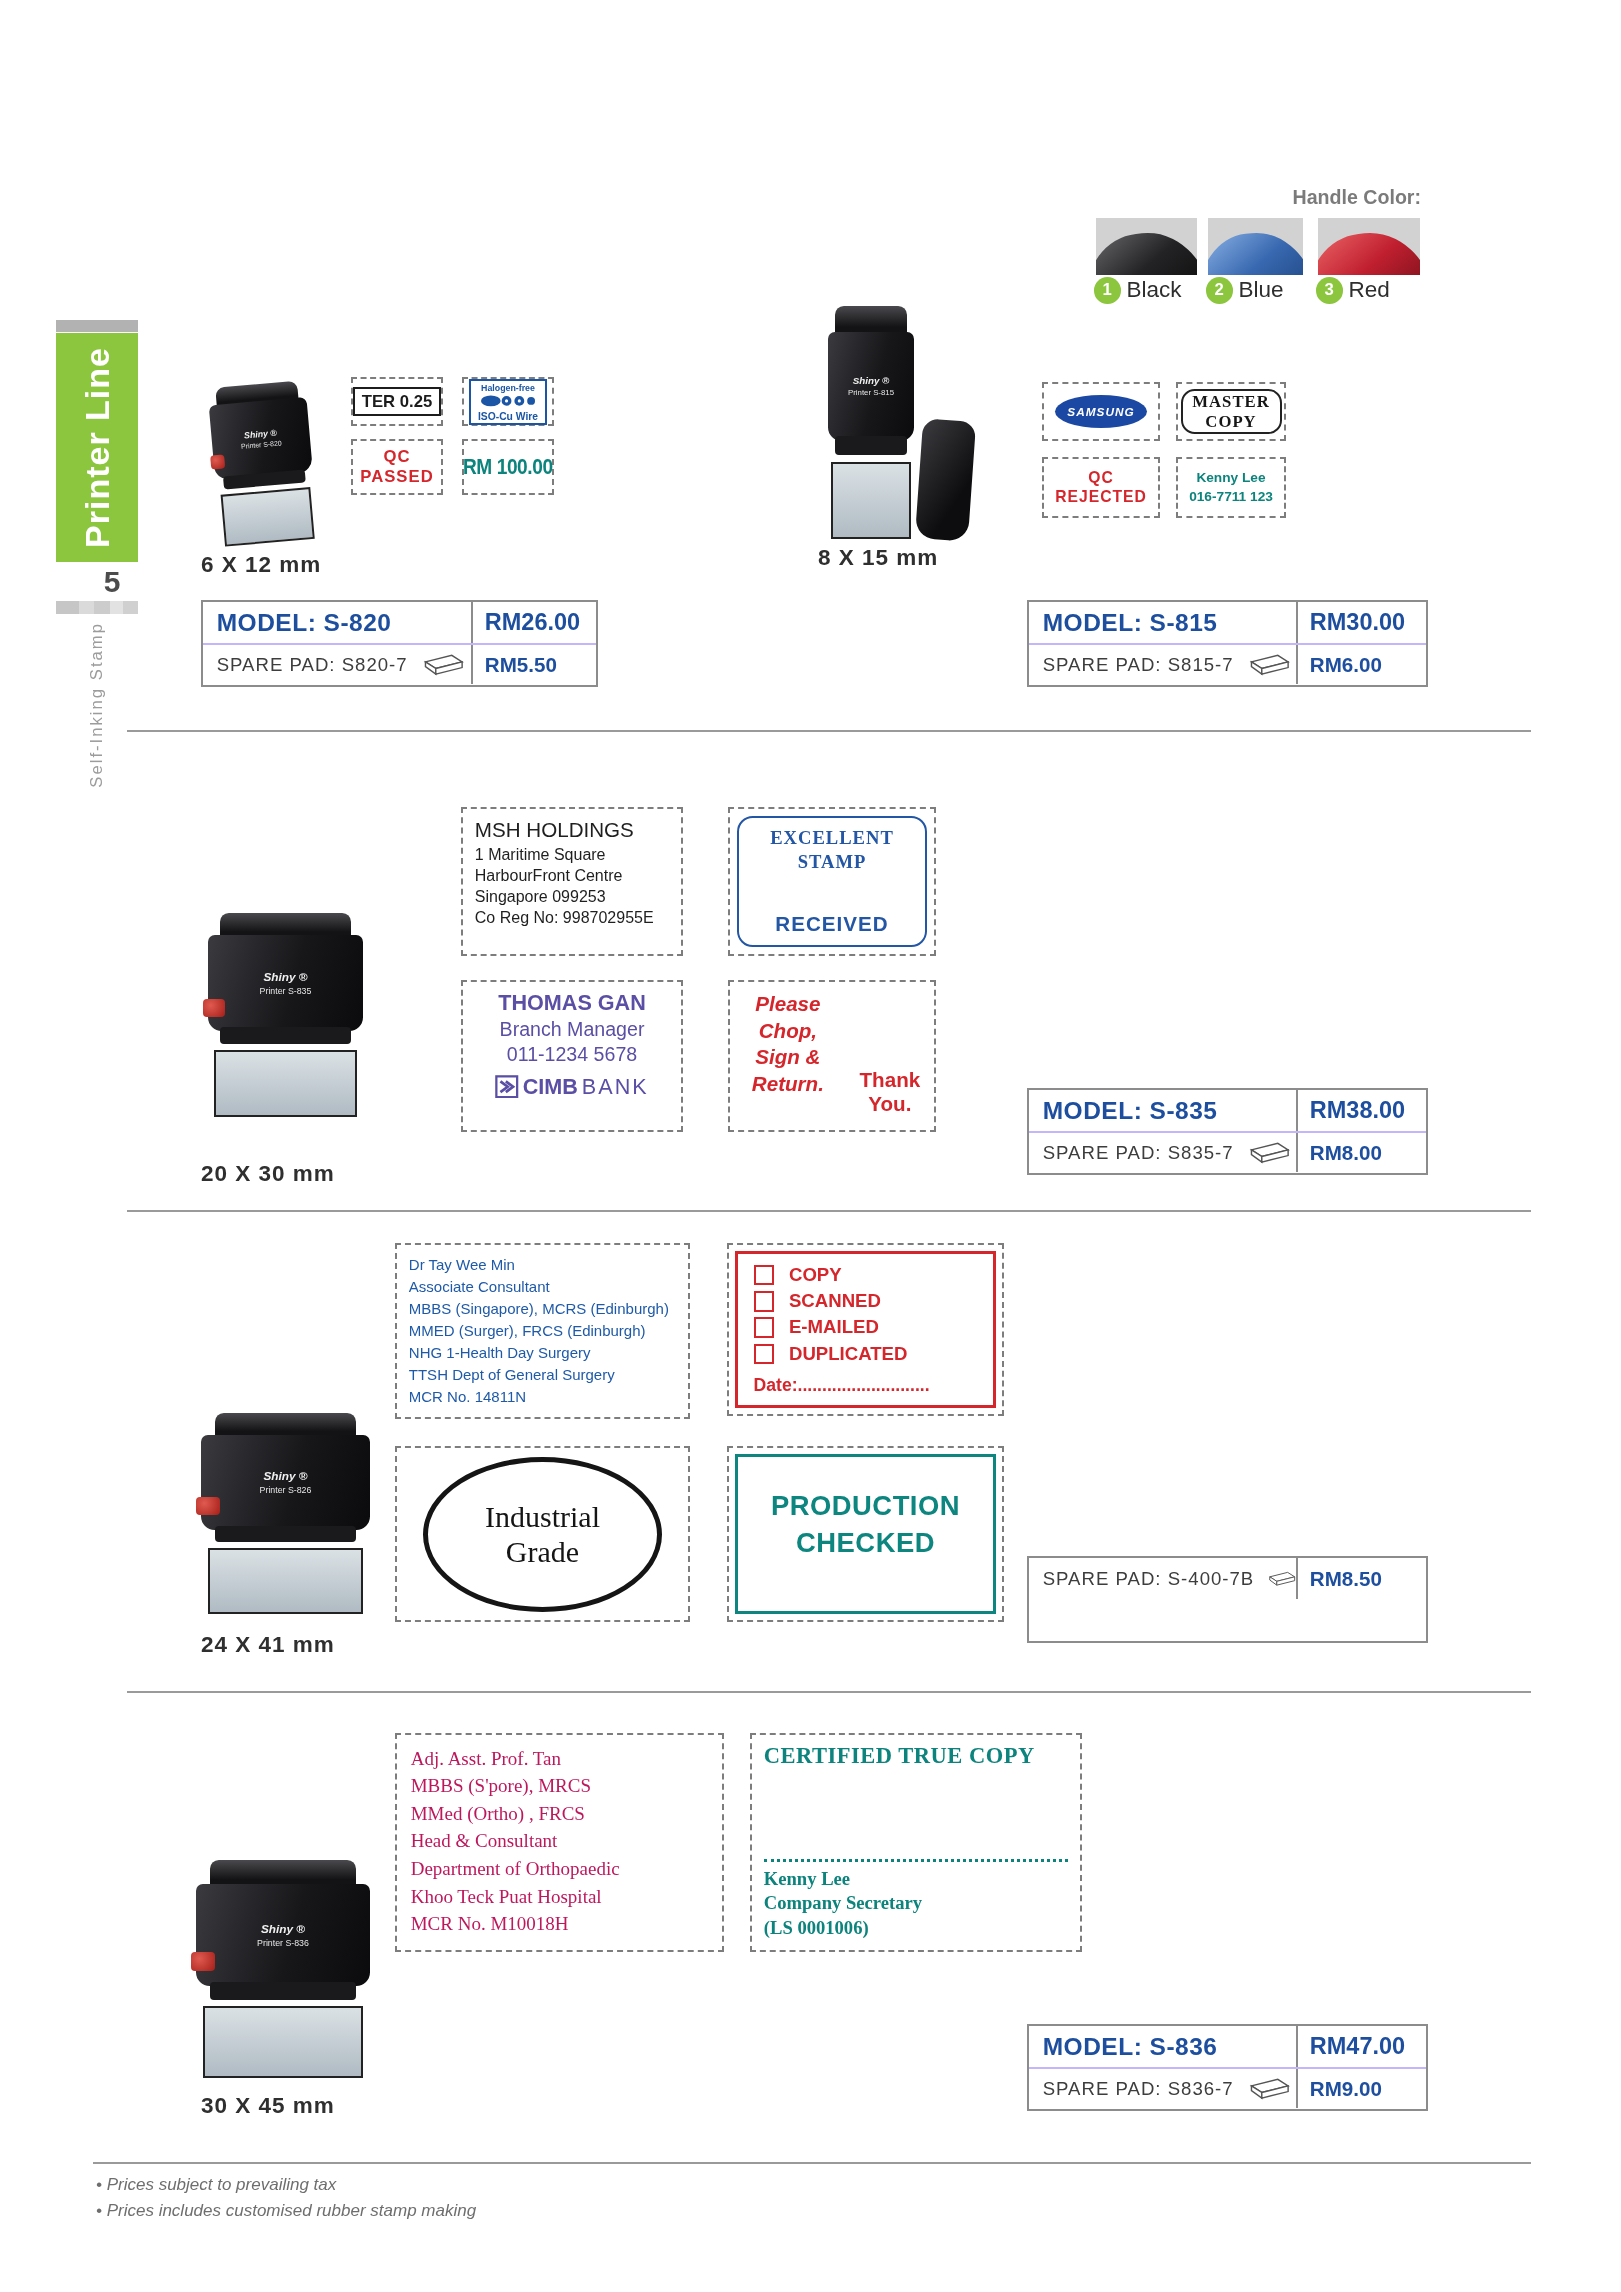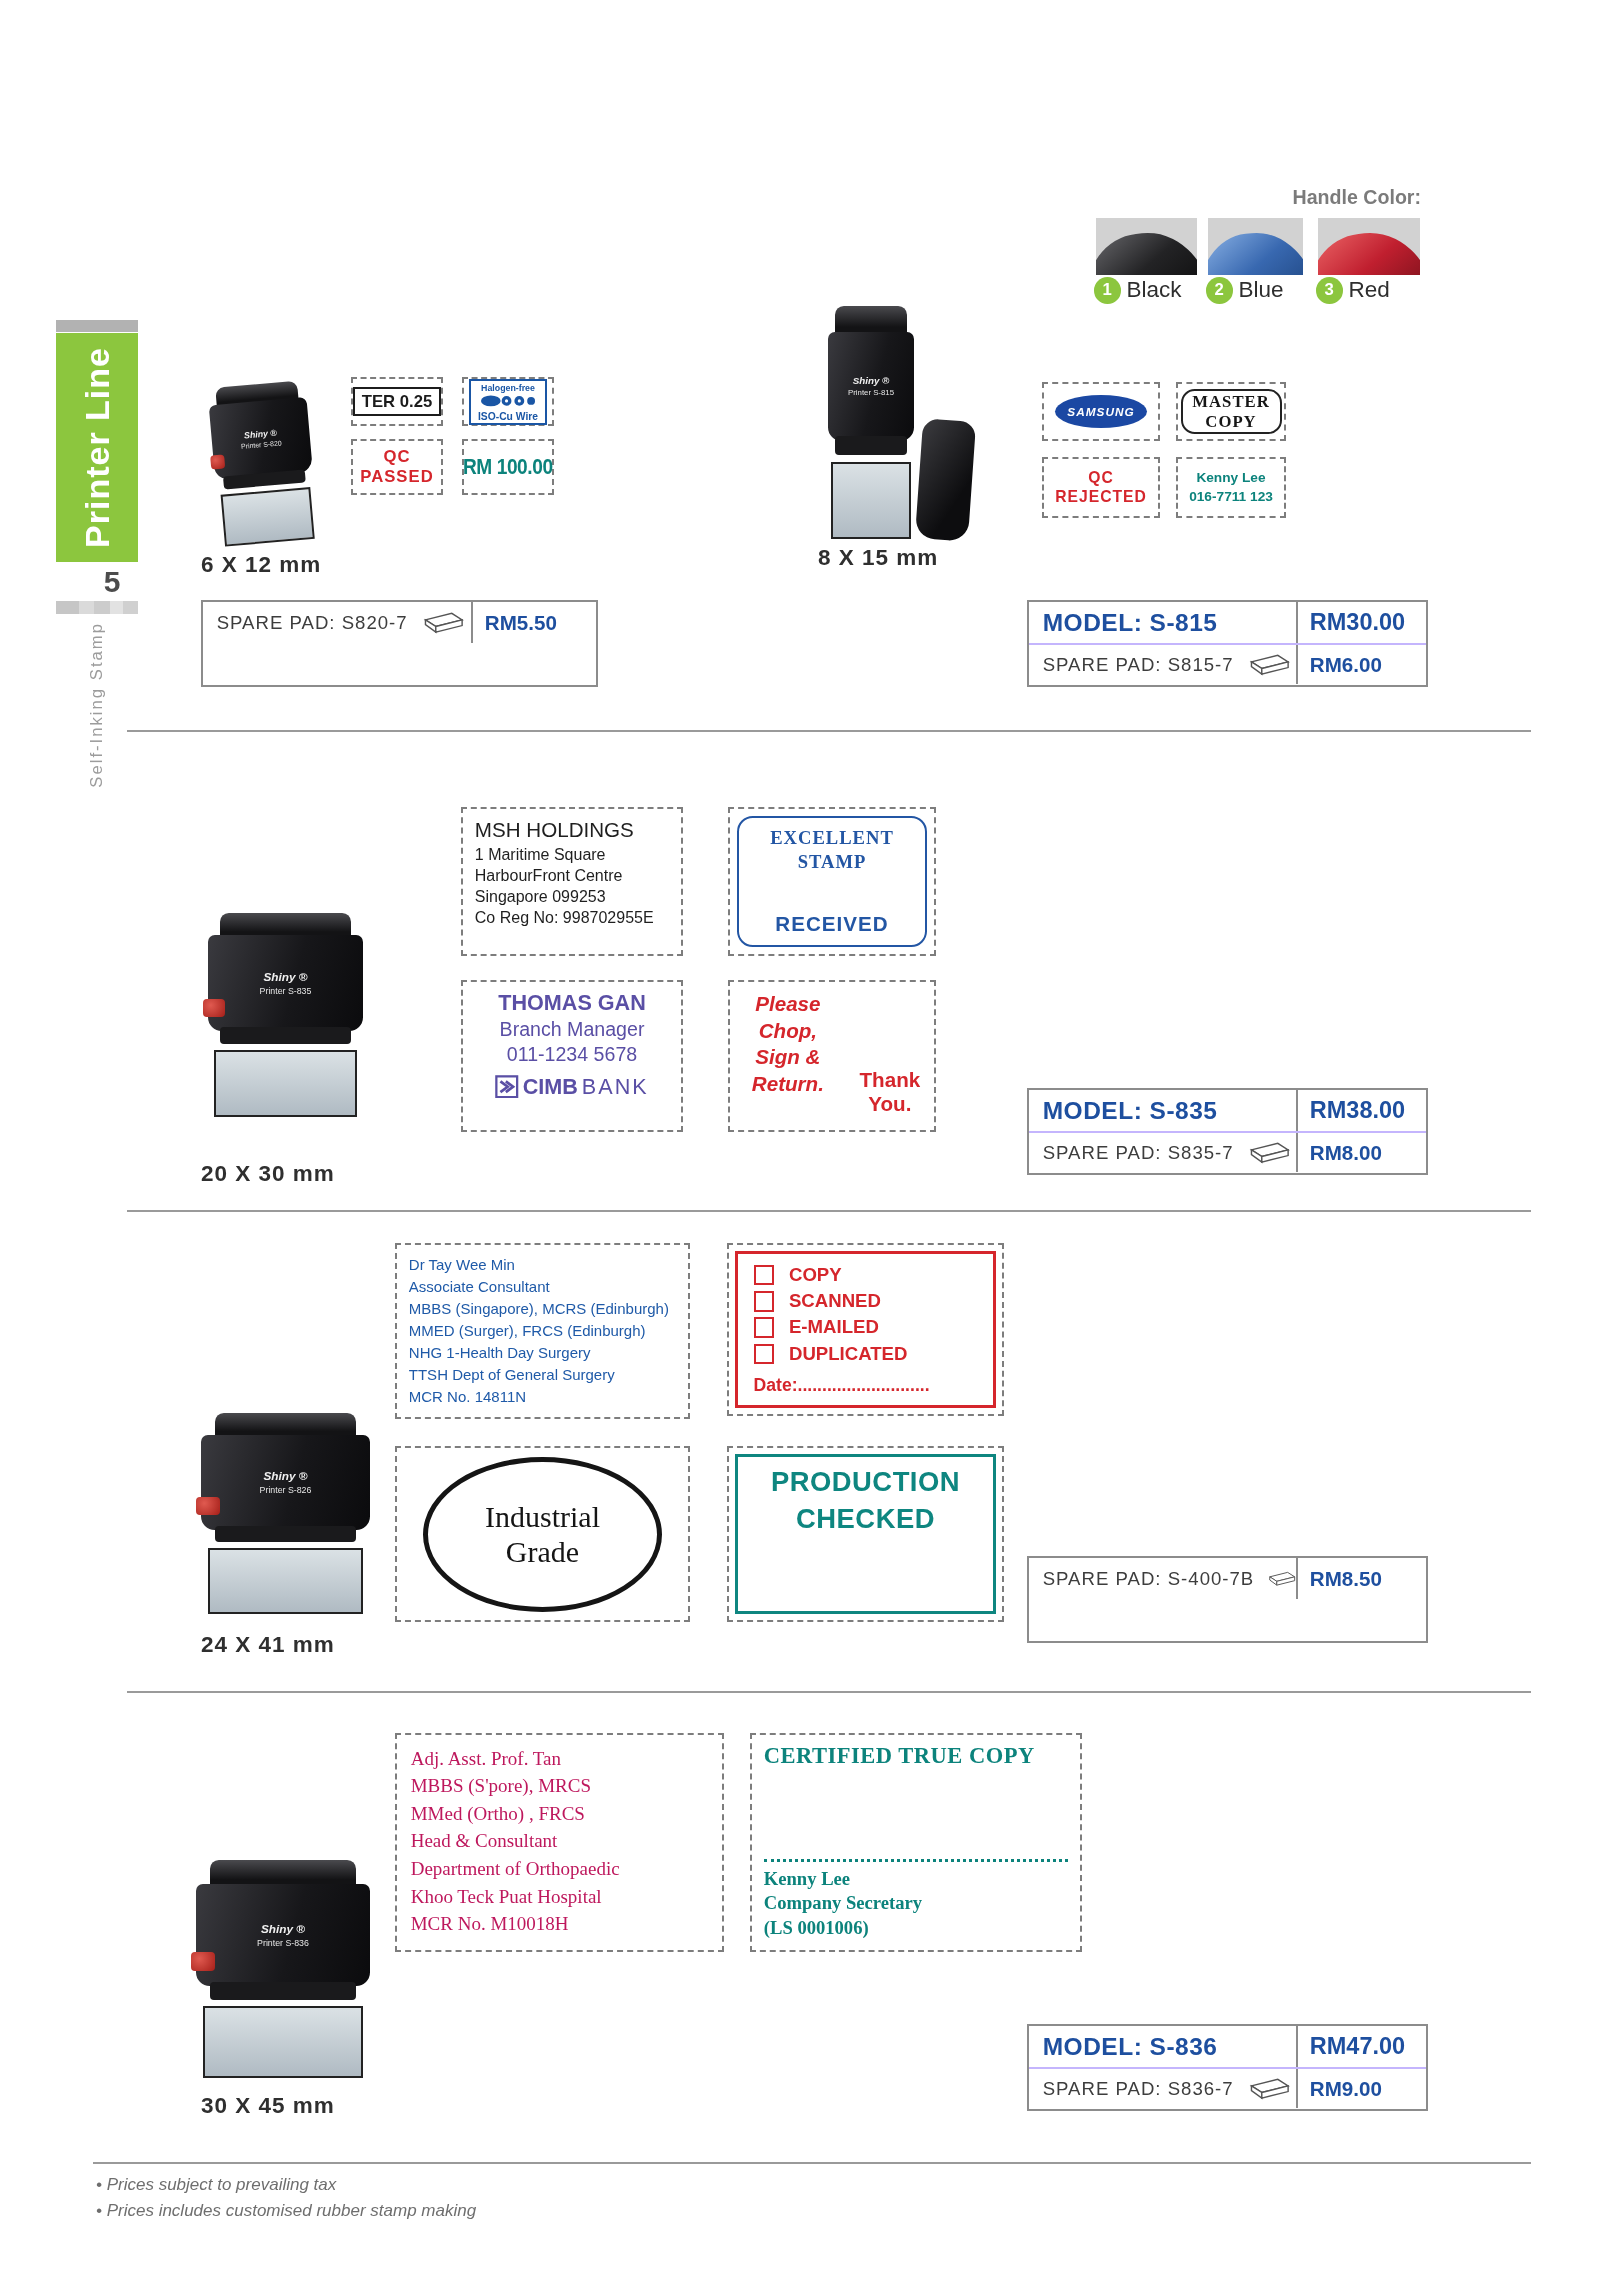--- a/index.html
+++ b/index.html
@@ -95,21 +95,21 @@
   .drtay-box div { font-size:15px; line-height:1.47; white-space:nowrap; }
   .doc-wrap { padding:5.9px; }
   .doc-inner { height:100%; border:3.4px solid #d5262c; color:#d5262c; padding:7.8px 0 8.8px 15.7px; display:flex; flex-direction:column; }
   .checklist div { font-weight:bold; font-size:18.6px; line-height:1.42; display:flex; align-items:center; }
   .checklist div::before { content:""; width:16.7px; height:16.7px; border:2.5px solid #d5262c; margin-right:14.7px; flex:none; }
   .indus-oval { width:239px; height:155px; border:5.9px solid #151515; border-radius:50%; display:flex; flex-direction:column;
     align-items:center; justify-content:center; font-family:"Liberation Serif",serif; font-size:30px; color:#151515; line-height:1.18; }
   .doc-date { margin-top:auto; font-weight:bold; font-size:17.6px; }
   .prod-wrap { padding:5.9px; }
   .prod-inner { height:100%; border:3.4px solid #0e8680; color:#0e8680; font-weight:bold; font-size:27.4px; text-align:center;
-    padding-top:7px; line-height:1.35; letter-spacing:0.5px; }
+    padding-top:31px; line-height:1.35; letter-spacing:0.5px; }
   .adj-box { color:#be185d; padding:9.8px 0 0 13.7px;font-family:Liberation Serif, serif; }
   .adj-box div { font-size:19px; line-height:1.45; white-space:nowrap; }
   .cert-box { font-family:"Liberation Serif",serif; color:#0c837c; padding:7.8px 11.8px 9.8px; display:flex; flex-direction:column; }
   .cert-title { font-weight:bold; font-size:22.5px; letter-spacing:0.5px; white-space:nowrap; }
   .cert-dots { margin-top:auto; border-bottom:3.9px dotted #0c837c; margin-bottom:4.9px; }
   .cert-lines div { font-weight:bold; font-size:18.6px; line-height:1.32; }
 
   .footer-notes div { font-style:italic; color:#6e6e6e; font-size:17px; line-height:1.5; }
 </style>
 </head>
@@ -181,20 +181,28 @@
       <div>QC</div>
       <div>PASSED</div>
     </div>
   <div class="dashed abs center" style="left:462px;top:439px;width:92px;height:56px">
     <span class="rm-text">RM 100.00</span>
   </div>
   <div class="size-label" style="left:201px;top:552px">6 X 12 mm</div>
   <div class="model-table" style="left:201px;top:600px;width:397px">
     <div class="row">
         <div class="c1" style="width:270px">
+          <span class="model-text">MODEL: S-820</span>
+        </div>
+      <div class="c2">
+          <span class="price">RM26.00</span>
+        </div>
+      </div>
+    <div class="row">
+        <div class="c1" style="width:270px">
           <span class="spare-text">SPARE PAD: S820-7</span>
         <svg width="47" height="23.5" viewBox="0 0 50 24">
             <path d="M9 9 L37 2 L48 9 L20 16 Z" fill="#fff" stroke="#555" stroke-width="1.5"></path>
             <path d="M9 9 L20 16 L20 22 L9 14 Z" fill="#fff" stroke="#555" stroke-width="1.5"></path>
             <path d="M20 16 L48 9 L48 15 L20 22 Z" fill="#fff" stroke="#555" stroke-width="1.5"></path>
           </svg>
         </div>
       <div class="c2">
           <span class="spare-price">RM5.50</span>
         </div>

